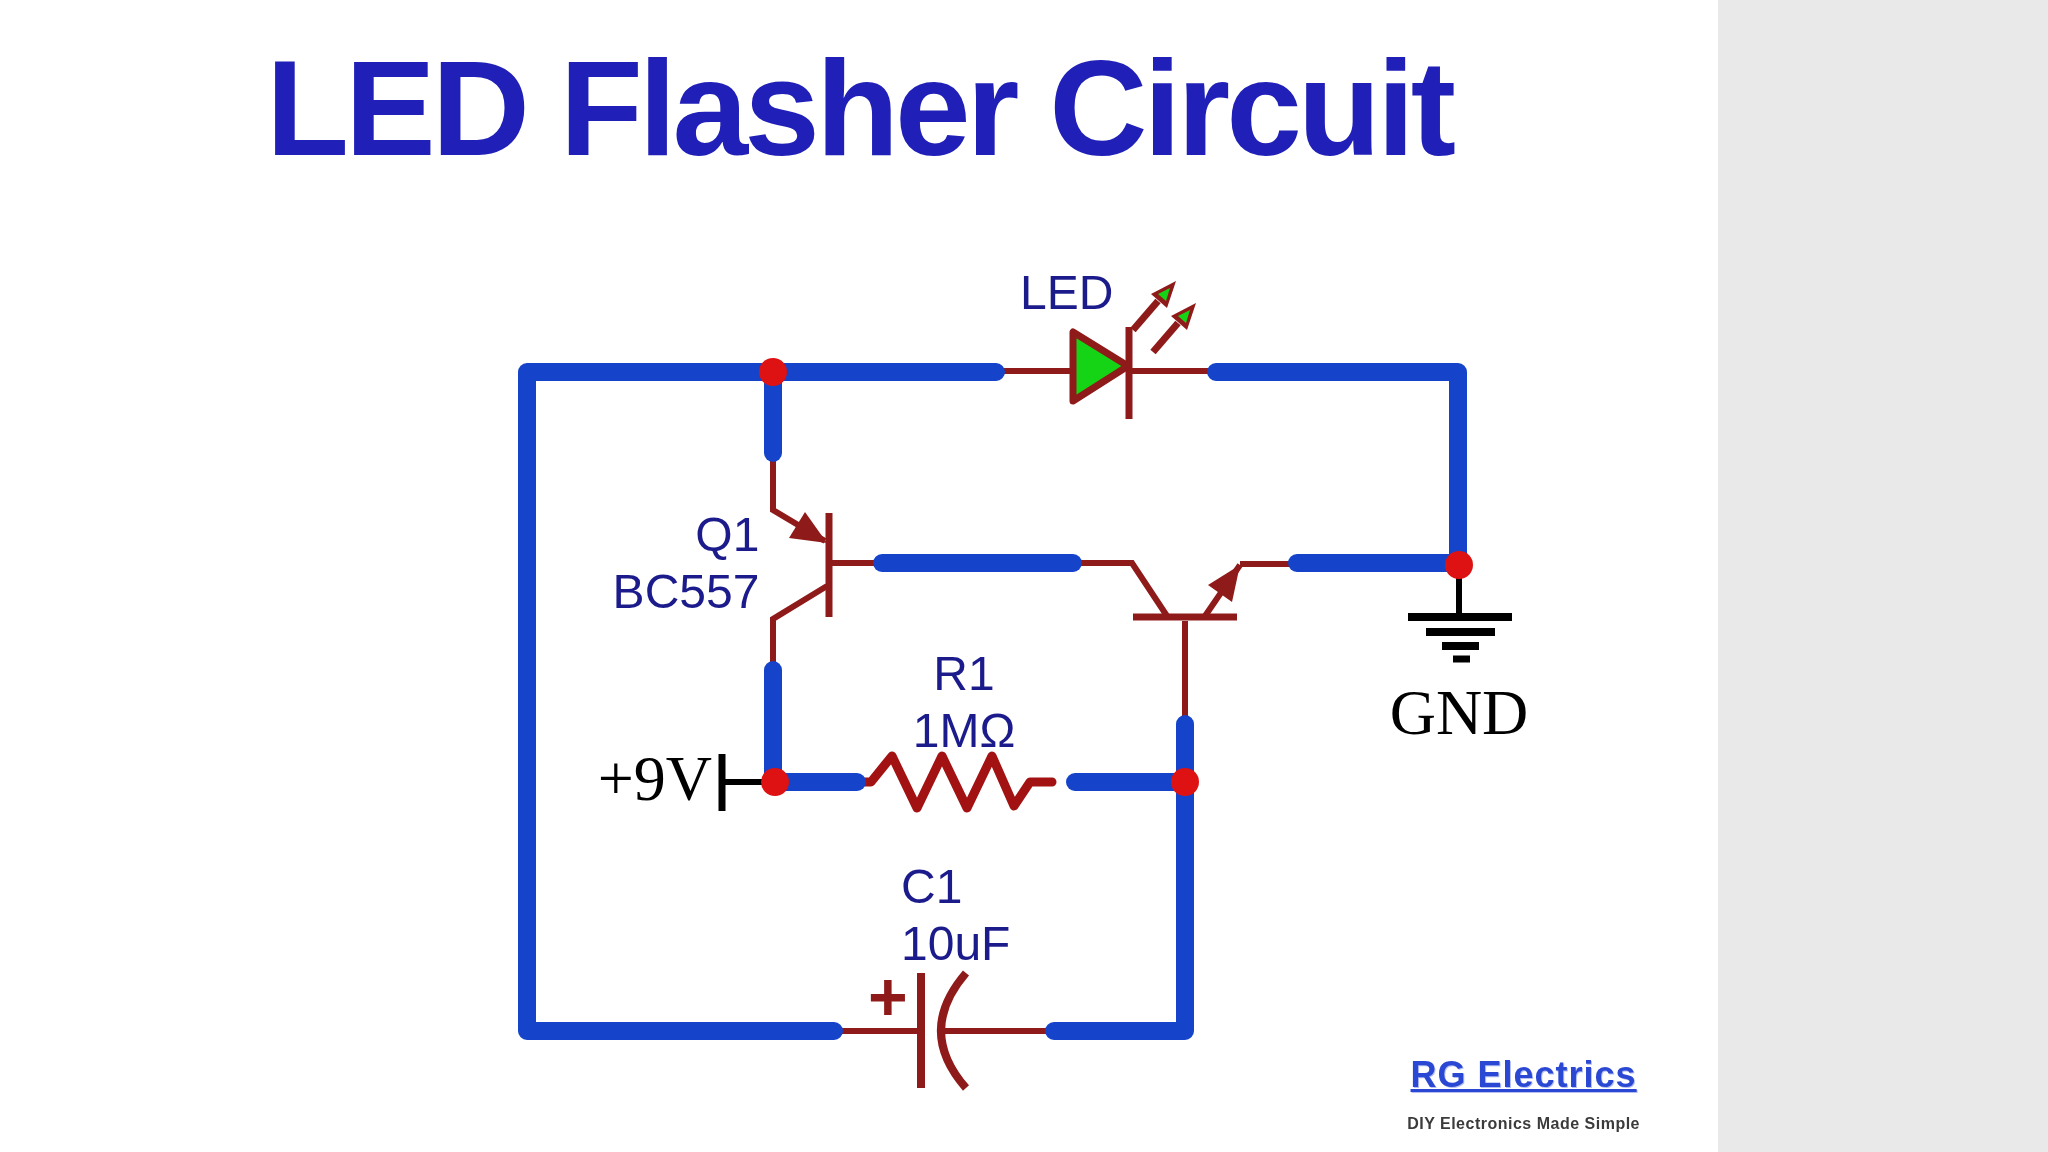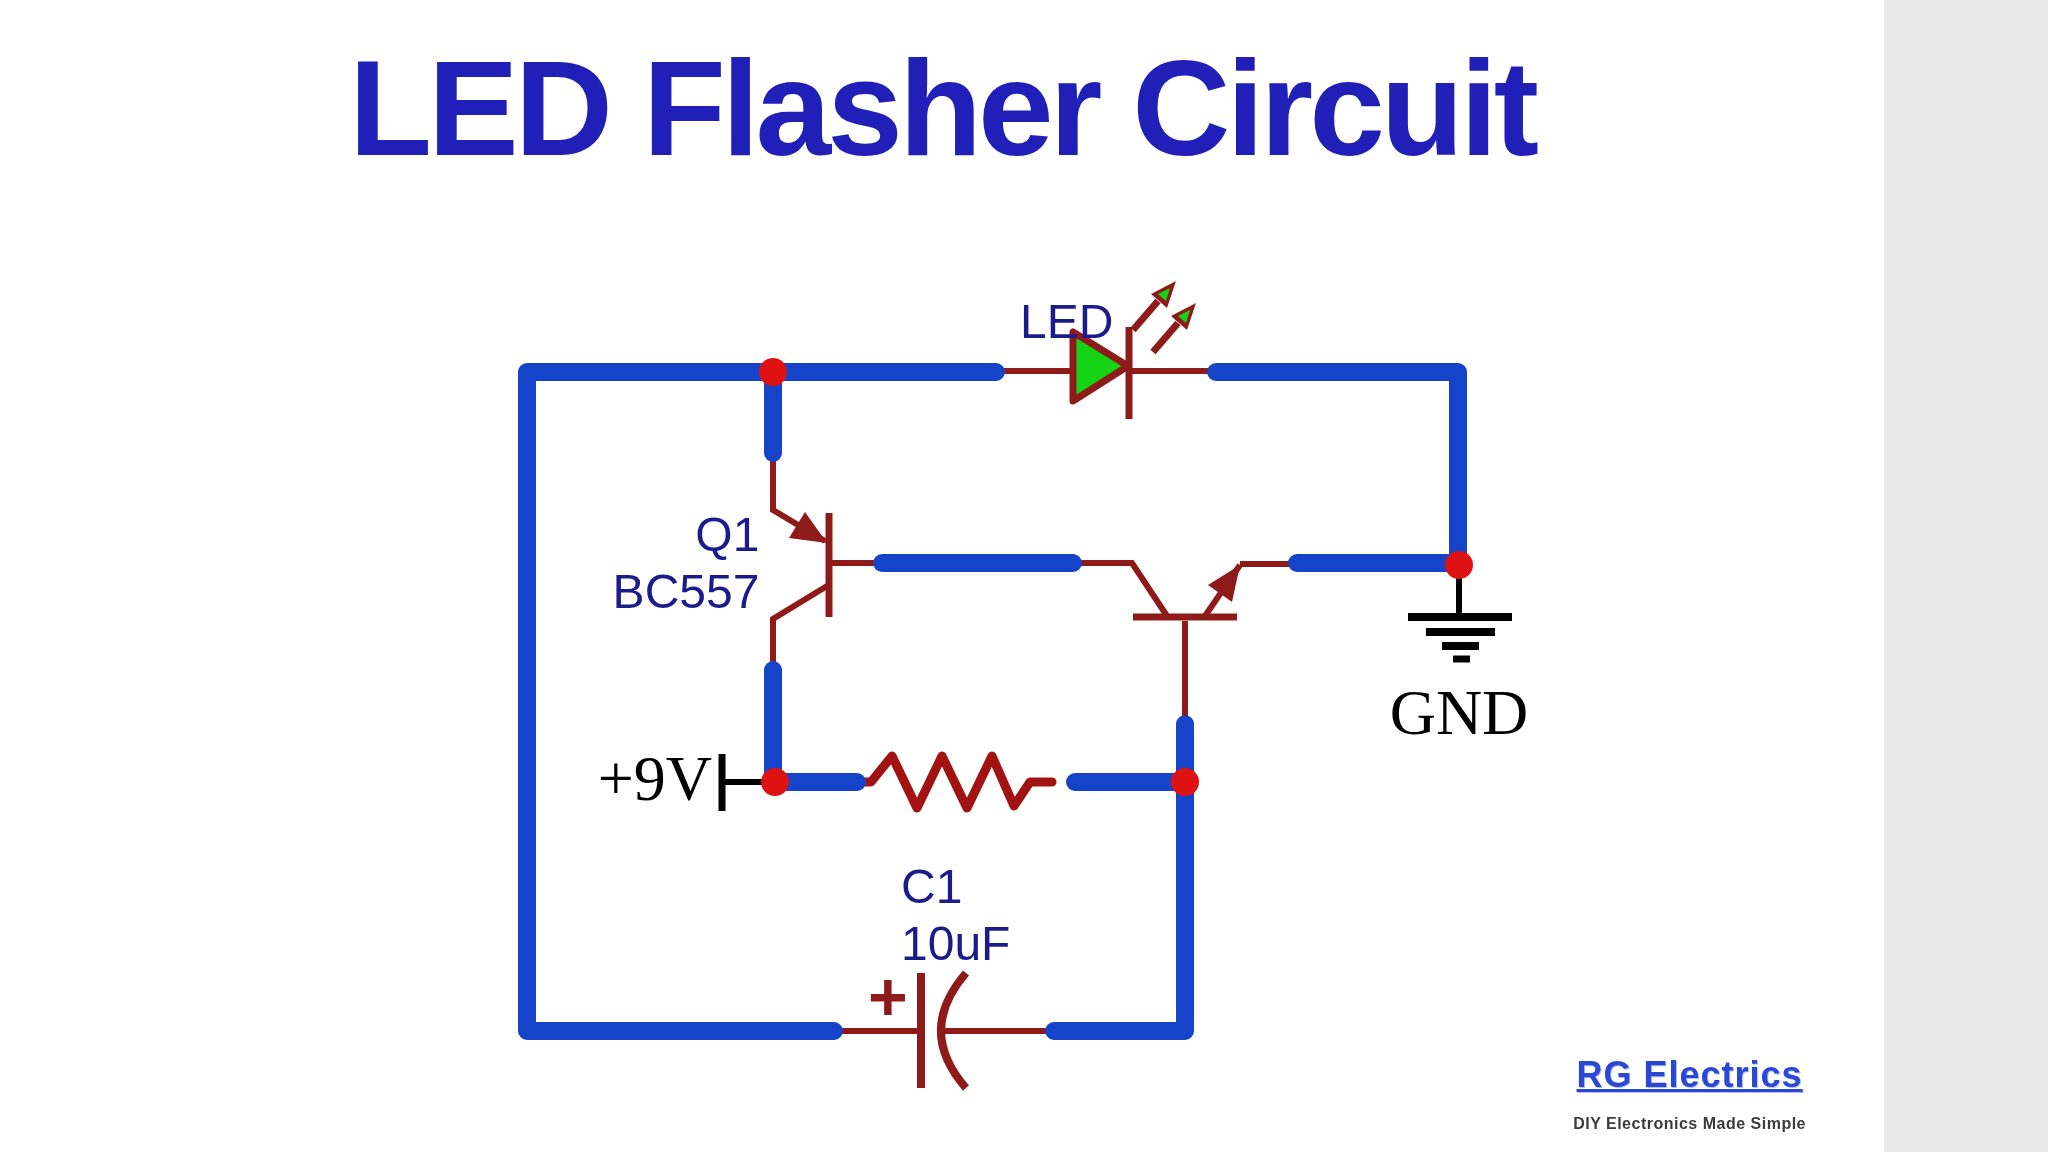--- a/index.html
+++ b/index.html
@@ -12,21 +12,21 @@
     --label_navy:#1b1b8c;
     --title_blue:#2020b8;
     --black:#000000;
     --logo_blue:#2a48d4;
     --tagline_gray:#3b3b3b;
   }
   html,body{margin:0;padding:0;}
   body{background:#e9e9e9;font-family:"Liberation Sans",sans-serif;}
   .canvas{
     position:relative;
-    width:1884px;height:1152px;
+    width:1718px;height:1152px;
     background:var(--background);
     overflow:hidden;
   }
   svg.schem{position:absolute;left:0;top:0;}
   .page-title{
     position:absolute;left:0;right:0;top:30px;
     text-align:center;
     font-size:136px;font-weight:bold;letter-spacing:-4px;
     color:var(--title_blue);
     font-family:"Liberation Sans",sans-serif;
@@ -149,28 +149,32 @@
     </g>
 
     <g fill="var(--junction_red)">
       <circle cx="773" cy="372" r="14"></circle>
       <circle cx="775" cy="782" r="14"></circle>
       <circle cx="1185" cy="782" r="14"></circle>
       <circle cx="1459" cy="565" r="14"></circle>
     </g>
   </svg>
 
-  <div class="lbl" style="left:1020px;top:264px;margin-top:29px;">LED</div>
+  <div class="lbl" style="left:1020px;top:264px;">LED</div>
 
   <div class="lbl center" style="left:686px;top:506px;text-align:right;">
     <div>Q1</div>
     <div>BC557</div>
   </div>
 
 
+  <div class="lbl center" style="left:964px;top:645px;">
+    <div>R1</div>
+    <div>1MΩ</div>
+  </div>
 
   <div class="lbl" style="left:901px;top:858px;">
     <div>C1</div>
     <div>10uF</div>
   </div>
 
   <div class="plus-mark">+</div>
 
   <div class="serif-lbl" style="left:712px;top:746px;transform:translateX(-100%);">+9V</div>
 

